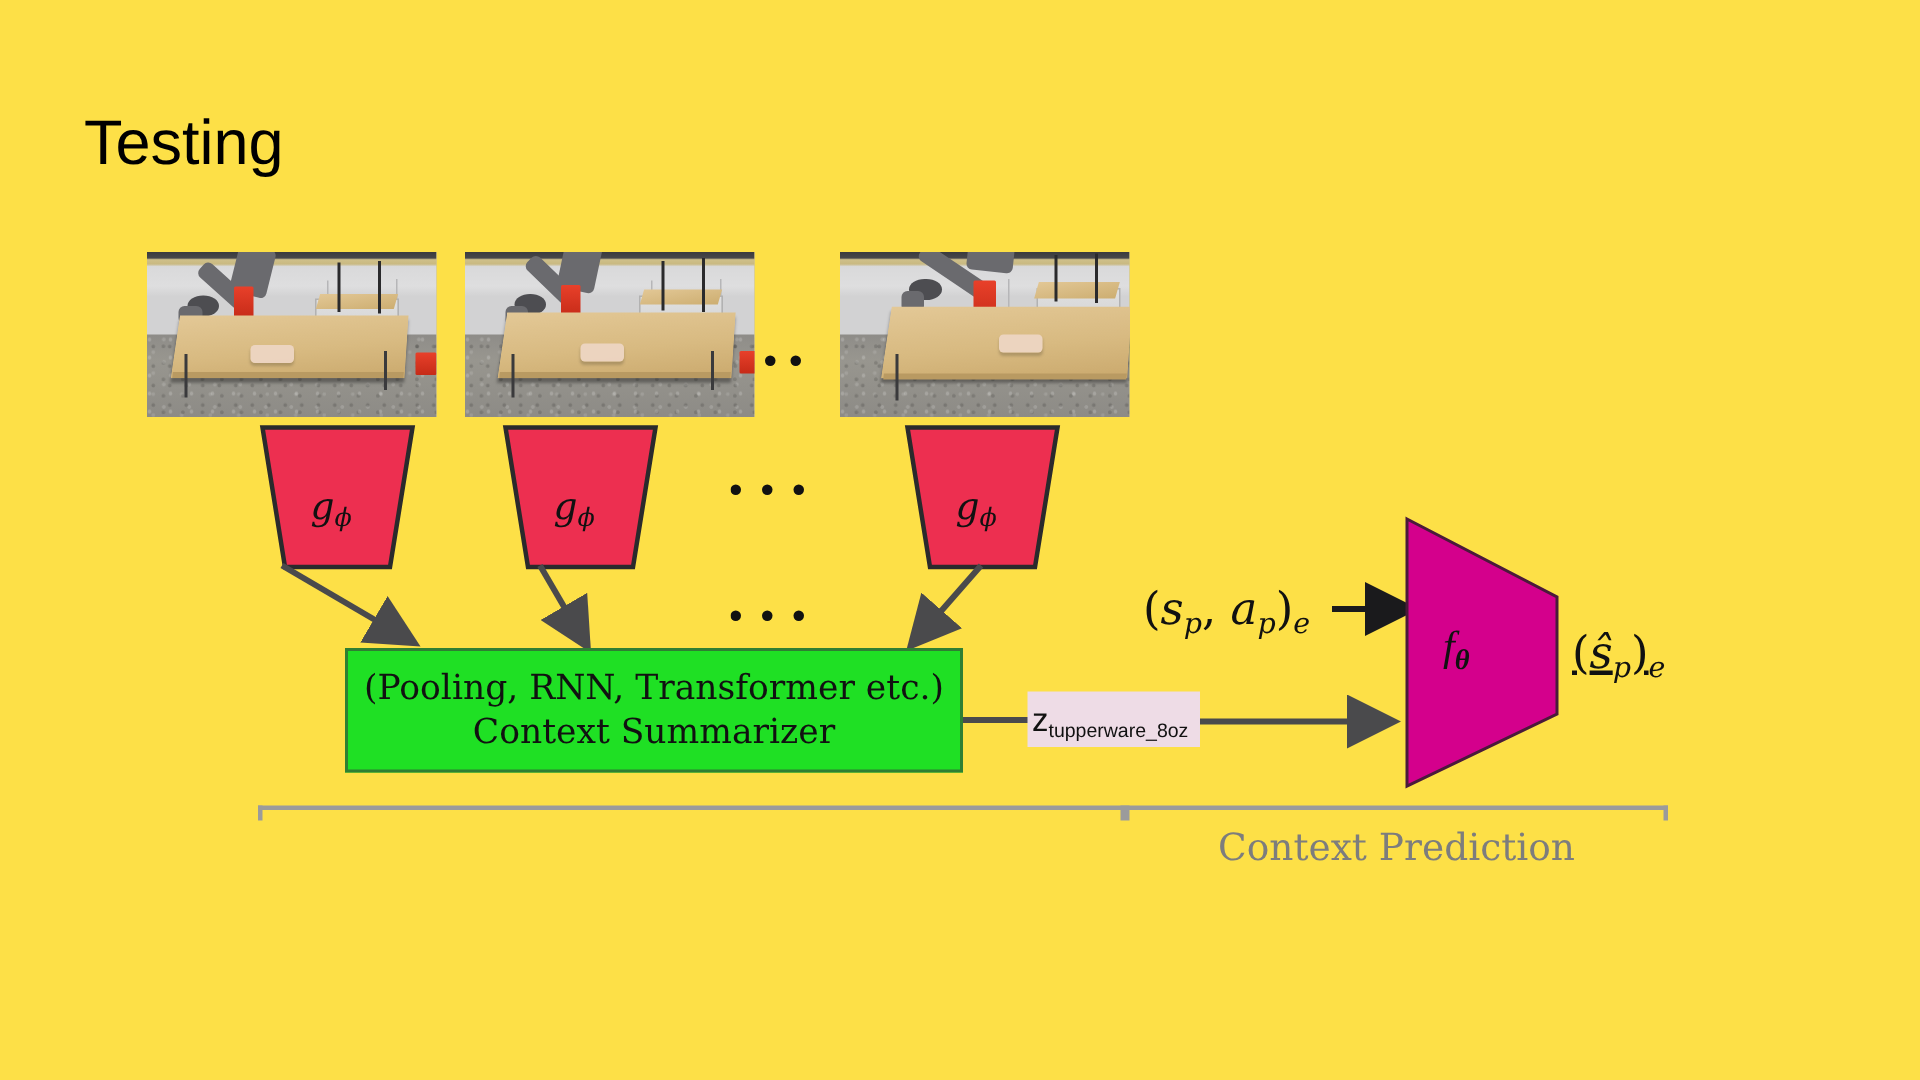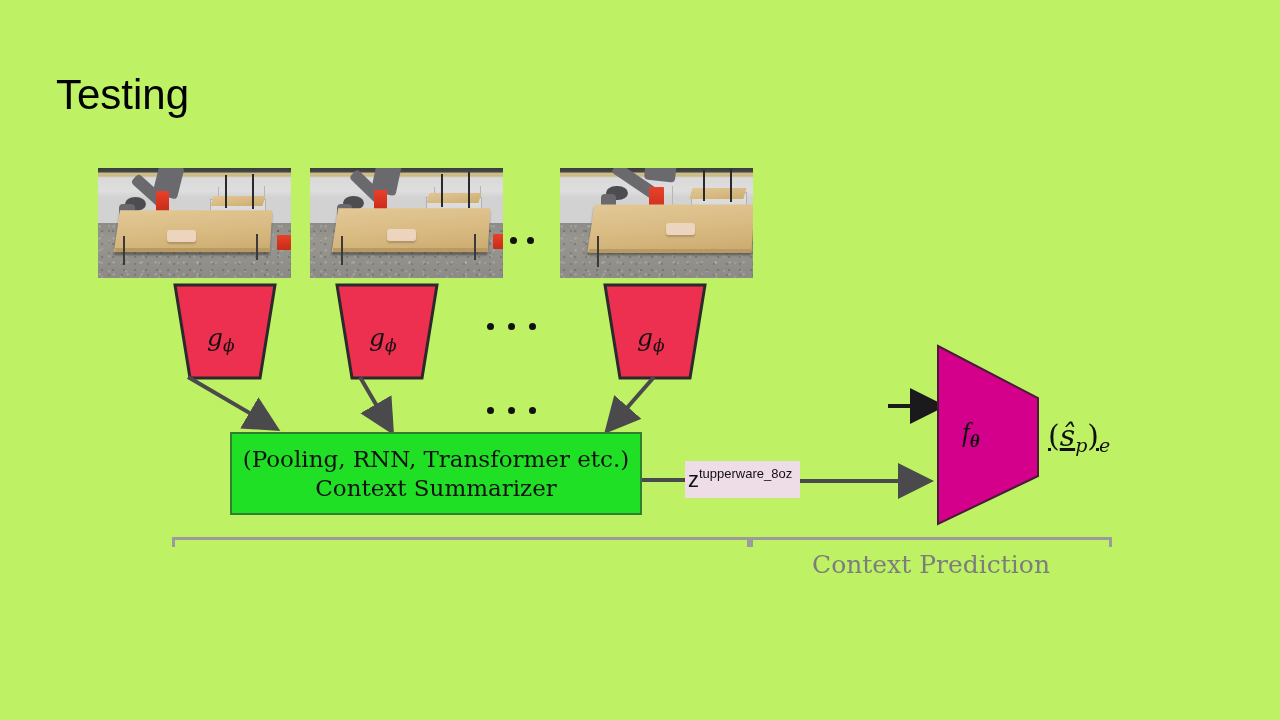--- a/index.html
+++ b/index.html
@@ -12,21 +12,21 @@
     height: 720px;
     position: relative;
     overflow: hidden;
     font-family: "Liberation Sans", sans-serif;
   }
   #stage {
     position: absolute;
     left: 0; top: 0;
     width: 1280px;
     height: 720px;
-    background: #bef264;
+    background: #fde047;
   }
 
   
   #slide-title {
     position: absolute;
     left: 56px;
     top: 74px;
     font-family: "Liberation Sans", sans-serif;
     font-size: 42px;
     font-weight: 400;
@@ -189,21 +189,21 @@
     font-size: 22px;
     color: #111111;
     line-height: 1;
   }
   #z-chip .z-sub {
     font-family: "Liberation Sans", sans-serif;
     font-size: 13px;
     color: #111111;
     line-height: 1;
     align-self: flex-end;
-    margin-bottom: 18px;
+    margin-bottom: 5px;
   }
 
   
   #dyn-trap-wrap {
     position: absolute;
     left: 930px;
     top: 342px;
     width: 120px;
     height: 185px;
   }
@@ -429,20 +429,23 @@
 
   <svg class="arrow-svg" style="left:800px; top:477px; width:134px; height:8px;" width="134" height="8" viewBox="0 0 134 8">
     <defs>
       <marker id="ah4" markerWidth="9" markerHeight="9" refX="6" refY="4.5" orient="auto">
         <path d="M0,0 L9,4.5 L0,9 z" fill="#4a4a4c"></path>
       </marker>
     </defs>
     <line x1="0" y1="4" x2="122" y2="4" stroke="#4a4a4c" stroke-width="4" marker-end="url(#ah4)"></line>
   </svg>
 
+  <div class="math" id="input-math">
+    <span>(</span><i>s</i><span class="sb">p</span><span>, </span><i>a</i><span class="sb">p</span><span>)</span><span class="sb">e</span>
+  </div>
 
   <svg class="arrow-svg" style="left:888px; top:402px; width:58px; height:8px;" width="58" height="8" viewBox="0 0 58 8">
     <defs>
       <marker id="ah5" markerWidth="9" markerHeight="9" refX="6" refY="4.5" orient="auto">
         <path d="M0,0 L9,4.5 L0,9 z" fill="#1a1a1c"></path>
       </marker>
     </defs>
     <line x1="0" y1="4" x2="46" y2="4" stroke="#1a1a1c" stroke-width="4" marker-end="url(#ah5)"></line>
   </svg>
 

